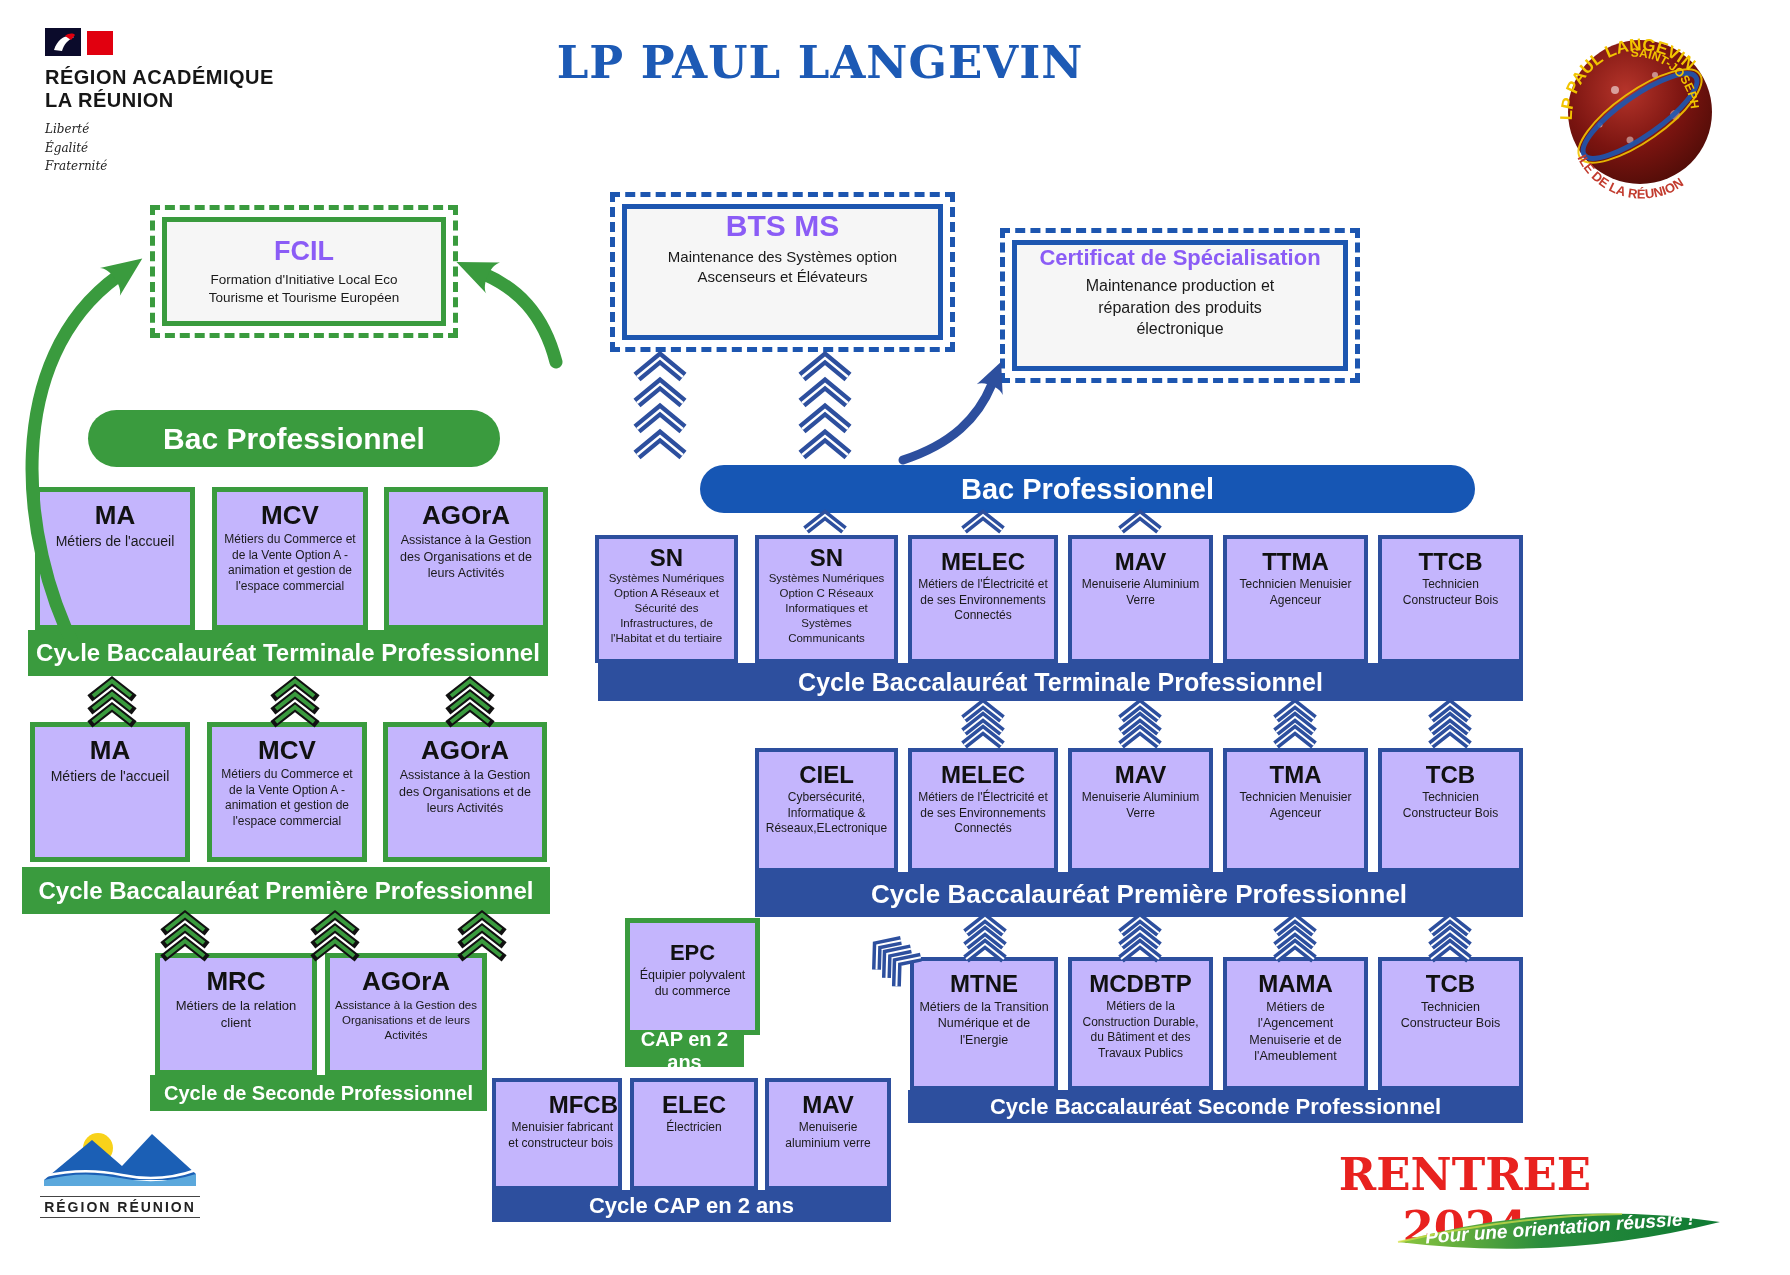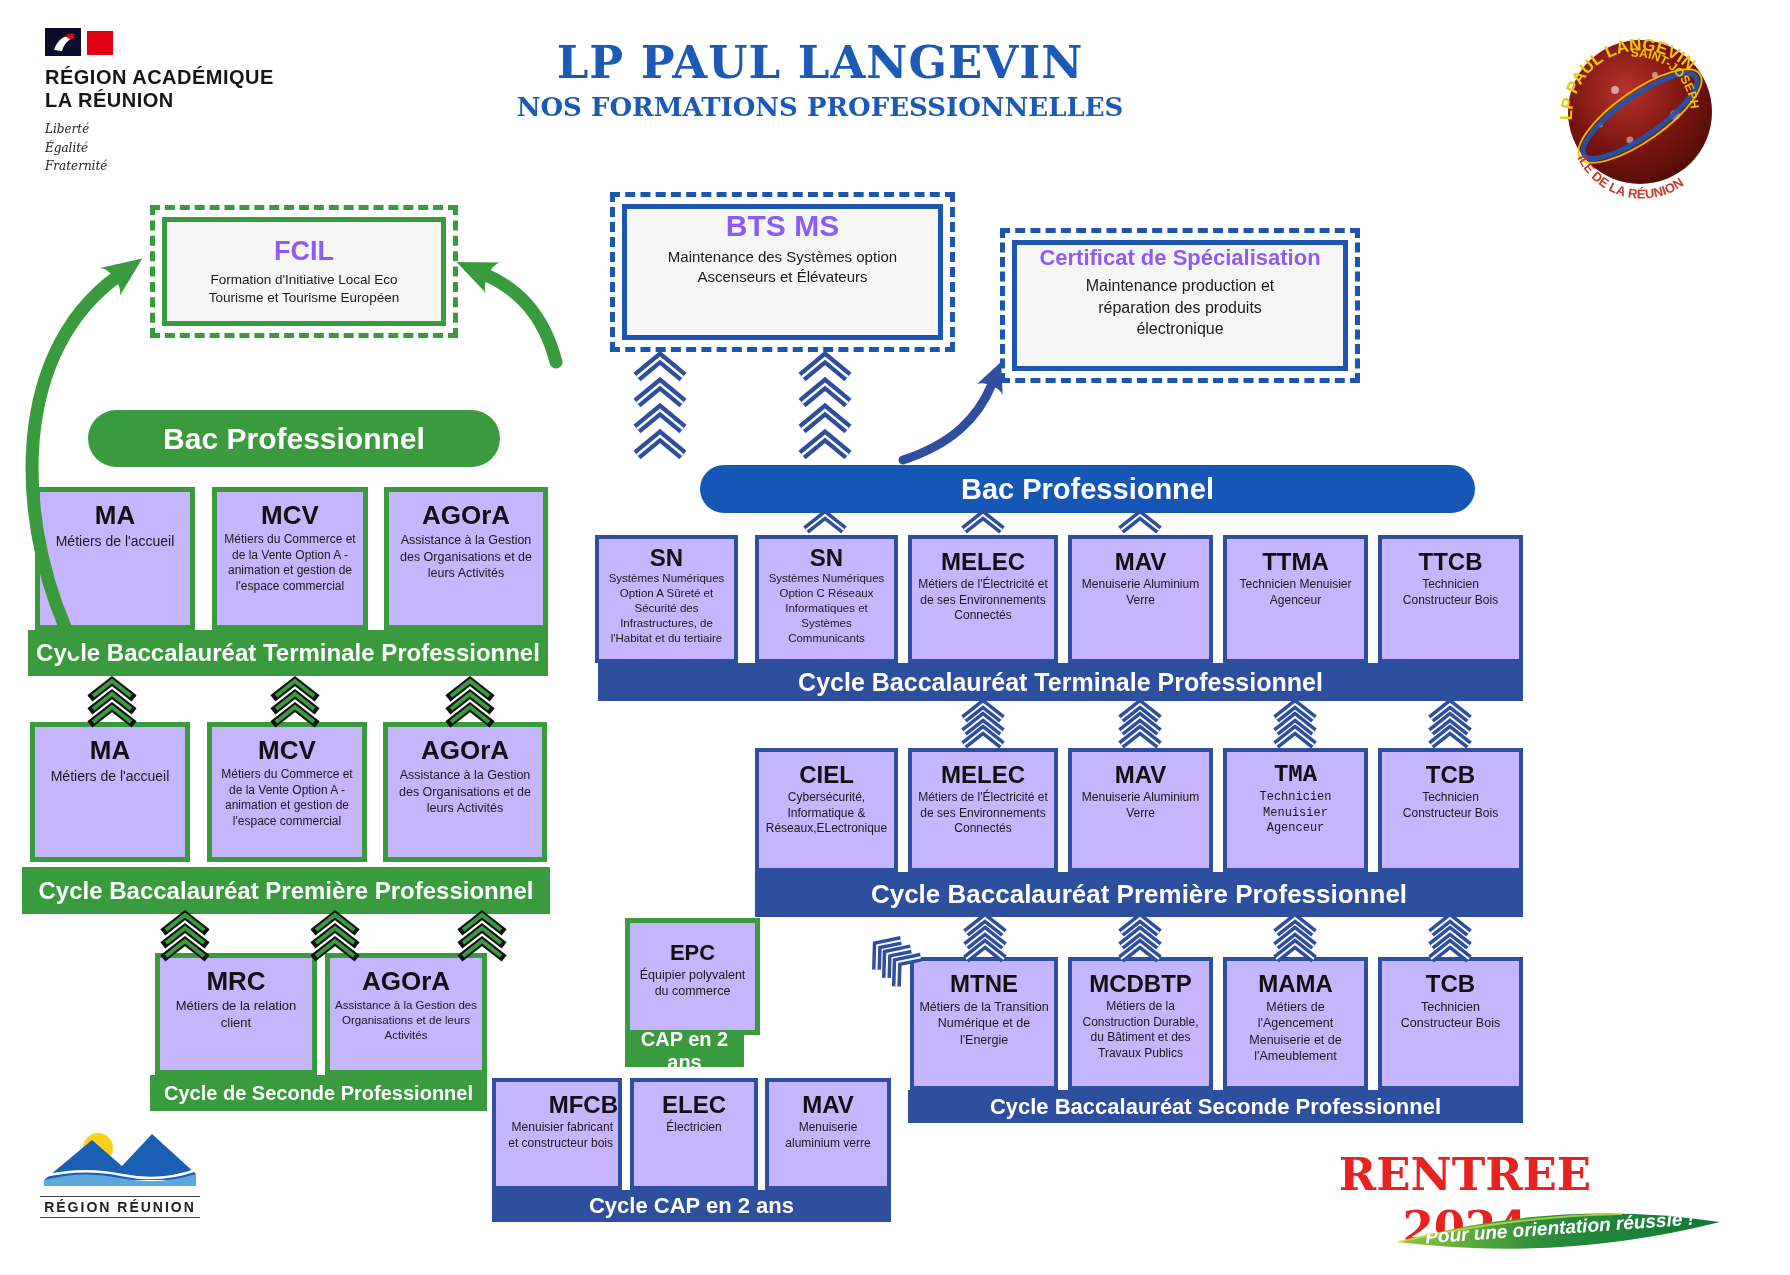--- a/index.html
+++ b/index.html
@@ -61,21 +61,20 @@
     <div class="minLine">RÉGION ACADÉMIQUE</div>
     <div class="minLine">LA RÉUNION</div>
     <div class="motto">
       <div>Liberté</div>
       <div>Égalité</div>
       <div>Fraternité</div>
     </div>
   </div>
 
   <div class="title">LP PAUL LANGEVIN</div>
-  <div class="subtitle">NOS FORMATIONS PROFESSIONNELLES</div>
 
   <svg class="abs" style="left:1545px;top:20px;" width="185" height="180" viewBox="0 0 185 180">
     <defs>
       <radialGradient id="sg" cx="40%" cy="35%" r="75%">
         <stop offset="0%" stop-color="#b5342a"></stop>
           <stop offset="55%" stop-color="#7a1410"></stop>
         <stop offset="100%" stop-color="#4a0b06"></stop>
       </radialGradient>
     </defs>
     <circle cx="95" cy="92" r="72" fill="url(#sg)"></circle>
@@ -158,21 +157,21 @@
     <div class="innB">
       <div class="dipCode" style="font-size:22px;">Certificat de Spécialisation</div>
       <div class="dipDesc" style="font-size:16px;padding:0 46px;">Maintenance production et réparation des produits électronique</div>
     </div>
   </div>
 
   <div class="bar bpill pill" style="left:700px;top:465px;width:775px;height:48px;font-size:29px;">Bac Professionnel</div>
 
   <div class="box bb" style="left:595px;top:535px;width:143px;height:128px;">
     <div class="code" style="margin-top:6px;">SN</div>
-    <div class="desc" style="font-size:11.5px;padding-top:1px;">Systèmes Numériques Option A Sûreté et Sécurité des Infrastructures, de l'Habitat et du tertiaire</div>
+    <div class="desc" style="font-size:11.5px;padding-top:1px;">Systèmes Numériques Option A Réseaux et Sécurité des Infrastructures, de l'Habitat et du tertiaire</div>
   </div>
   <div class="box bb" style="left:755px;top:535px;width:143px;height:128px;">
     <div class="code" style="margin-top:6px;">SN</div>
     <div class="desc" style="font-size:11.5px;padding-top:1px;">Systèmes Numériques Option C Réseaux Informatiques et Systèmes Communicants</div>
   </div>
   <div class="box bb" style="left:908px;top:535px;width:150px;height:128px;">
     <div class="code">MELEC</div>
     <div class="desc" style="font-size:12px;">Métiers de l'Électricité et de ses Environnements Connectés</div>
   </div>
   <div class="box bb" style="left:1068px;top:535px;width:145px;height:128px;">
@@ -194,21 +193,21 @@
     <div class="desc" style="font-size:12px;">Cybersécurité, Informatique &amp; Réseaux,ELectronique</div>
   </div>
   <div class="box bb" style="left:908px;top:748px;width:150px;height:124px;">
     <div class="code">MELEC</div>
     <div class="desc" style="font-size:12px;">Métiers de l'Électricité et de ses Environnements Connectés</div>
   </div>
   <div class="box bb" style="left:1068px;top:748px;width:145px;height:124px;">
     <div class="code">MAV</div>
     <div class="desc" style="font-size:12px;">Menuiserie Aluminium Verre</div>
   </div>
-  <div class="box bb" style="left:1223px;top:748px;width:145px;height:124px;font-family:Liberation Mono, monospace;">
+  <div class="box bb" style="left:1223px;top:748px;width:145px;height:124px;">
     <div class="code">TMA</div>
     <div class="desc" style="font-size:12px;">Technicien Menuisier Agenceur</div>
   </div>
   <div class="box bb" style="left:1378px;top:748px;width:145px;height:124px;">
     <div class="code">TCB</div>
     <div class="desc" style="font-size:12px;">Technicien Constructeur Bois</div>
   </div>
   <div class="bar bbar" style="left:755px;top:872px;width:768px;height:45px;font-size:26px;">Cycle Baccalauréat Première Professionnel</div>
 
   <div class="box bb" style="left:910px;top:957px;width:148px;height:133px;">

